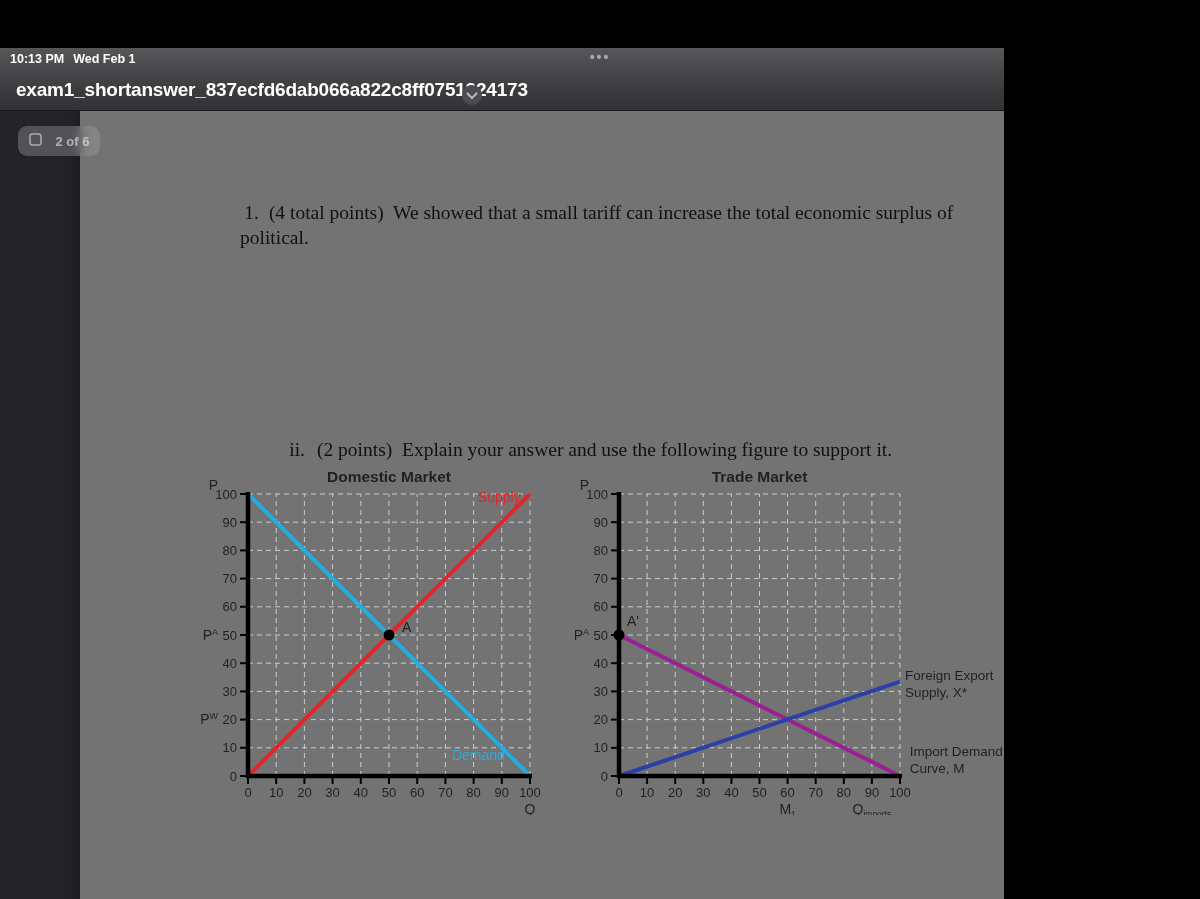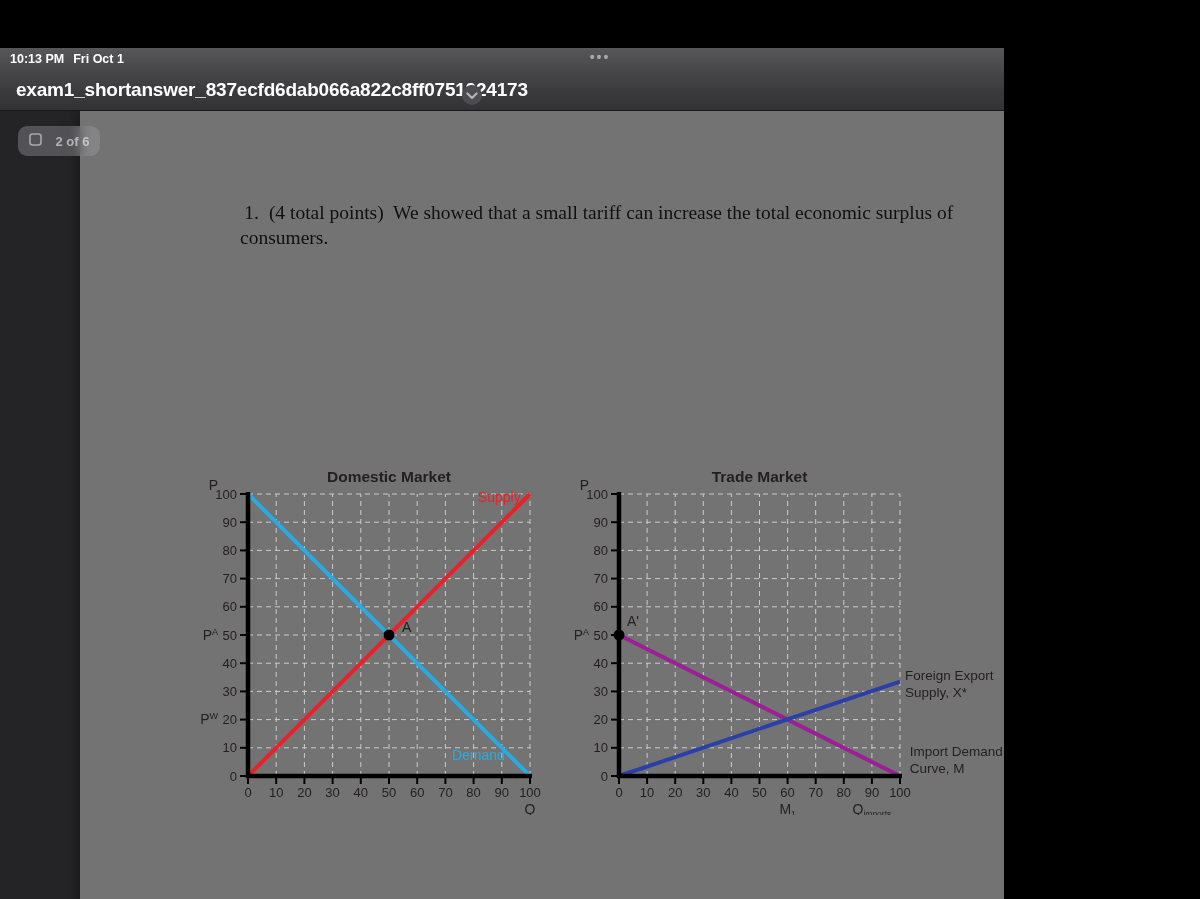--- a/index.html
+++ b/index.html
@@ -41,21 +41,21 @@
 </style>
 </head>
 <body>
 
 <div class="screen">
 
   <div class="topbar">
 
     <div class="status-left">
       <span>10:13 PM</span>
-      <span>Fri Oct 1</span>
+      <span>Wed Feb 1</span>
     </div>
 
     <div class="status-center">•••</div>
 
     <div class="status-right">
       <span>
         <svg width="17" height="12" viewBox="0 0 17 12">
           <path d="M1.3 3.9 a10.6 10.6 0 0 1 14.4 0" stroke="#fff" stroke-width="1.7" fill="none" stroke-linecap="round"></path>
           <path d="M4.1 6.8 a6.5 6.5 0 0 1 8.8 0" stroke="#fff" stroke-width="1.7" fill="none" stroke-linecap="round"></path>
           <path d="M8.5 11.3 L6.2 8.9 a3.5 3.5 0 0 1 4.6 0 Z" fill="#fff"></path>
@@ -113,23 +113,26 @@
       </svg>
     </span>
     <span>2 of 6</span>
   </div>
 
   <div class="page">
 
     <div class="doc-line" style="left:135px;top:64px">
       <span class="q-marker">1.</span><span>(4 total points)  We showed that a small tariff can increase the total economic surplus of</span>
     </div>
-    <div class="doc-line" style="left:160px;top:114px">consumers.</div>
-
-
+    <div class="doc-line" style="left:160px;top:114px">political.</div>
+
+
+    <div class="doc-line" style="left:180px;top:301px">
+      <span class="sub-marker">ii.</span><span>(2 points)  Explain your answer and use the following figure to support it.</span>
+    </div>
 
     <svg class="chart-svg" style="left:115px;top:352px" width="365" height="352">
         <line x1="53" y1="284.8" x2="335" y2="284.8" stroke="#cccccc" stroke-width="1" stroke-dasharray="5,4"></line>
         <line x1="81.2" y1="313" x2="81.2" y2="31" stroke="#cccccc" stroke-width="1" stroke-dasharray="5,4"></line>
         <line x1="53" y1="256.6" x2="335" y2="256.6" stroke="#cccccc" stroke-width="1" stroke-dasharray="5,4"></line>
         <line x1="109.4" y1="313" x2="109.4" y2="31" stroke="#cccccc" stroke-width="1" stroke-dasharray="5,4"></line>
         <line x1="53" y1="228.4" x2="335" y2="228.4" stroke="#cccccc" stroke-width="1" stroke-dasharray="5,4"></line>
         <line x1="137.6" y1="313" x2="137.6" y2="31" stroke="#cccccc" stroke-width="1" stroke-dasharray="5,4"></line>
         <line x1="53" y1="200.2" x2="335" y2="200.2" stroke="#cccccc" stroke-width="1" stroke-dasharray="5,4"></line>
         <line x1="165.8" y1="313" x2="165.8" y2="31" stroke="#cccccc" stroke-width="1" stroke-dasharray="5,4"></line>

